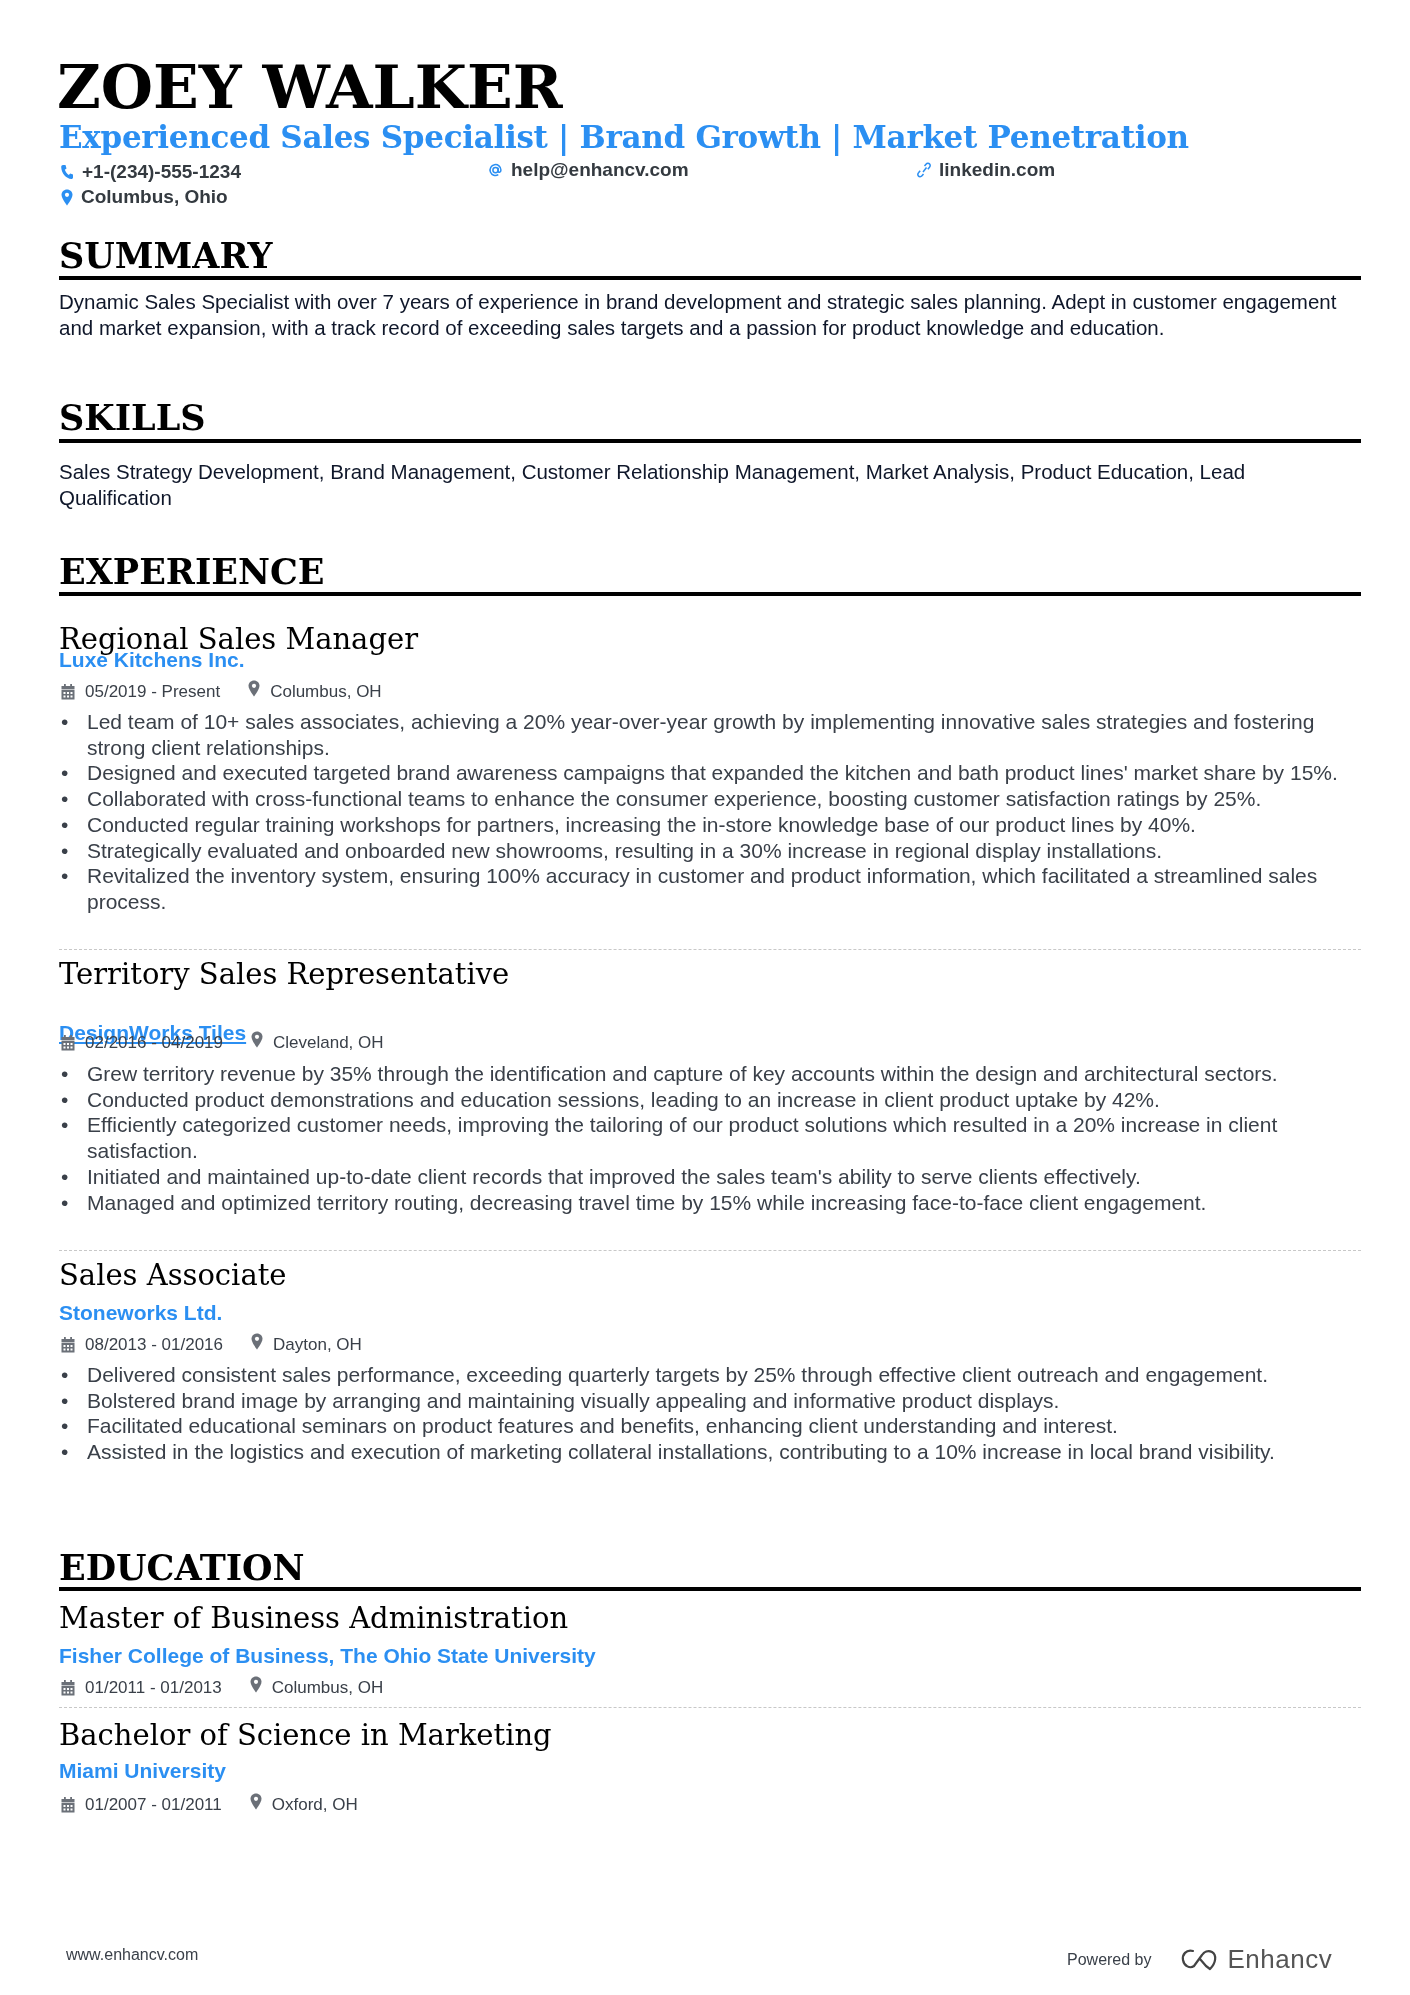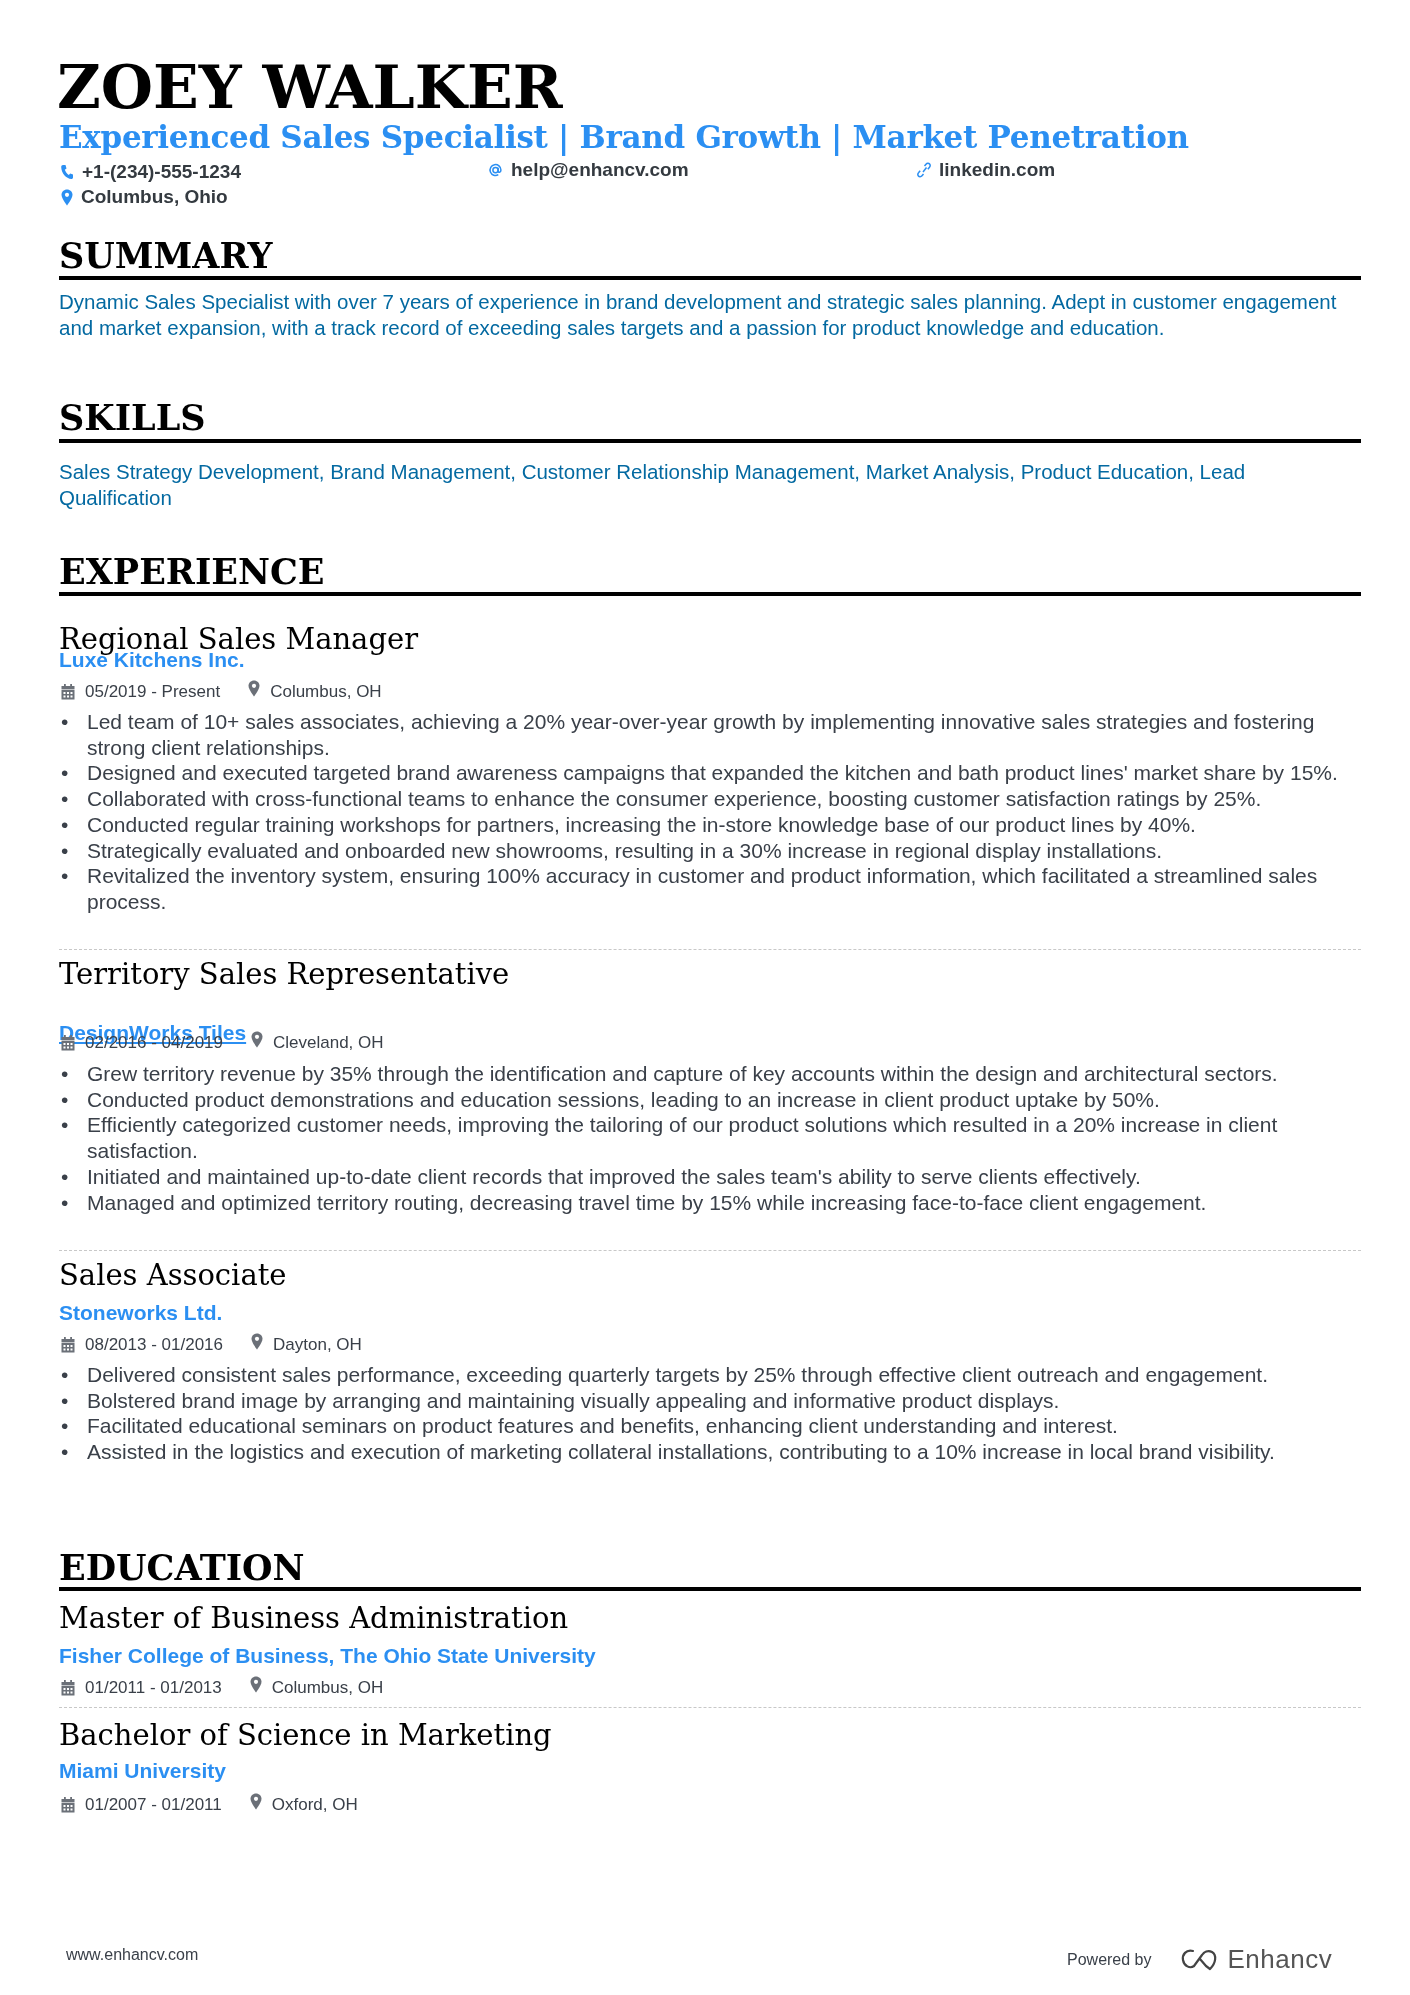--- a/index.html
+++ b/index.html
@@ -5,21 +5,21 @@
   html,body{margin:0;padding:0;background:#fff;}
   body{width:1410px;height:1995px;position:relative;overflow:hidden;font-family:"Liberation Sans",sans-serif;color:#3a4049;}
   .abs{position:absolute;}
   .serif{font-family:"DejaVu Serif","Liberation Serif",serif;}
   .name{left:57px;top:52px;font-size:60px;font-weight:bold;color:#000;letter-spacing:0px;line-height:70px;white-space:nowrap;}
   .headline{left:59px;top:116px;font-size:31px;font-weight:bold;color:#2b8ff2;line-height:42px;white-space:nowrap;letter-spacing:-0.3px;}
   .contact{font-size:19px;font-weight:bold;color:#343a40;line-height:24px;white-space:nowrap;display:flex;align-items:center;}
   .contact svg{margin-right:8px;flex:none;}
   .sec-title{left:59px;font-size:35px;font-weight:bold;color:#000;line-height:44px;white-space:nowrap;}
   .rule{left:59px;width:1302px;height:4px;background:#000;}
-  .para{left:59px;width:1302px;font-size:20.5px;line-height:26px;color:#0369a1;}
+  .para{left:59px;width:1302px;font-size:20.5px;line-height:26px;color:#0f172a;}
   .job-title{left:59px;font-size:29px;color:#000;line-height:36px;white-space:nowrap;}
   .company{left:59px;font-size:21px;font-weight:bold;color:#2b8ff2;line-height:26px;white-space:nowrap;}
   .meta{left:61px;font-size:17px;color:#3a4049;line-height:24px;white-space:nowrap;display:flex;align-items:center;}
   .meta svg{margin-right:10px;flex:none;}
   .meta .loc{display:flex;margin-left:28px;}
   .bullets{left:59px;width:1302px;margin:0;padding:0;list-style:none;font-size:21px;line-height:25.7px;color:#3a4049;}
   .bullets li{position:relative;padding-left:28px;}
   .bullets li::before{content:"•";position:absolute;left:2px;top:0;color:#3a4049;}
   .dash{left:59px;width:1302px;height:0;border-top:1.5px dashed #c8c8c8;}
   .footer-left{left:66px;top:1946px;font-size:16px;color:#3a4049;}
@@ -129,21 +129,21 @@
   <span class="loc">
       <svg width="12" height="17" viewBox="0 0 12 17">
         <path d="M6 0.5 C2.9 0.5 0.5 2.9 0.5 5.8 C0.5 9.6 6 16.5 6 16.5 C6 16.5 11.5 9.6 11.5 5.8 C11.5 2.9 9.1 0.5 6 0.5 Z" fill="#6b7078"></path>
         <circle cx="6" cy="5.8" r="2.1" fill="#fff"></circle>
       </svg>
       <span>Cleveland, OH</span>
     </span>
 </div>
 <ul class="abs bullets" style="top:1061px;">
   <li>Grew territory revenue by 35% through the identification and capture of key accounts within the design and architectural sectors.</li>
-  <li>Conducted product demonstrations and education sessions, leading to an increase in client product uptake by 50%.</li>
+  <li>Conducted product demonstrations and education sessions, leading to an increase in client product uptake by 42%.</li>
   <li>Efficiently categorized customer needs, improving the tailoring of our product solutions which resulted in a 20% increase in client satisfaction.</li>
   <li>Initiated and maintained up-to-date client records that improved the sales team's ability to serve clients effectively.</li>
   <li>Managed and optimized territory routing, decreasing travel time by 15% while increasing face-to-face client engagement.</li>
 </ul>
 <div class="abs dash" style="top:1250px;"></div>
 
 <div class="abs job-title serif" style="top:1257px;">Sales Associate</div>
 <div class="abs company" style="top:1300px;">Stoneworks Ltd.</div>
 <div class="abs meta" style="top:1333px;">
   <svg width="14" height="16" viewBox="0 0 14 16">

